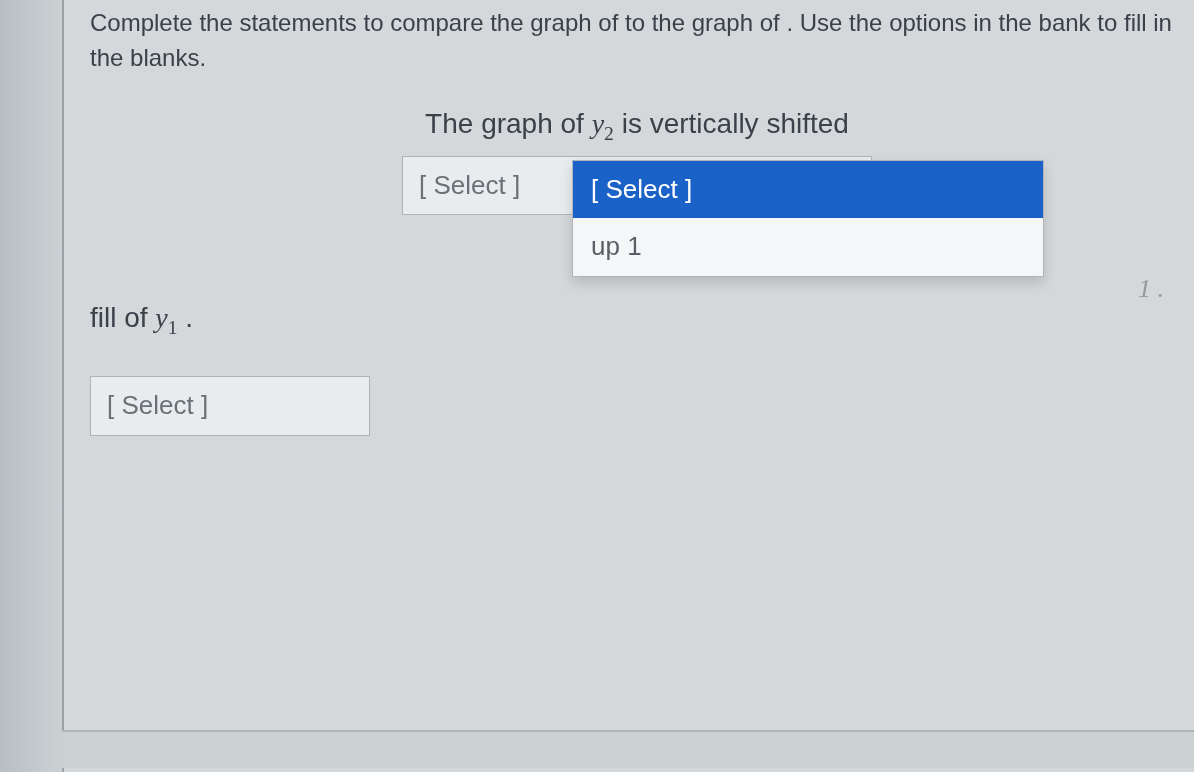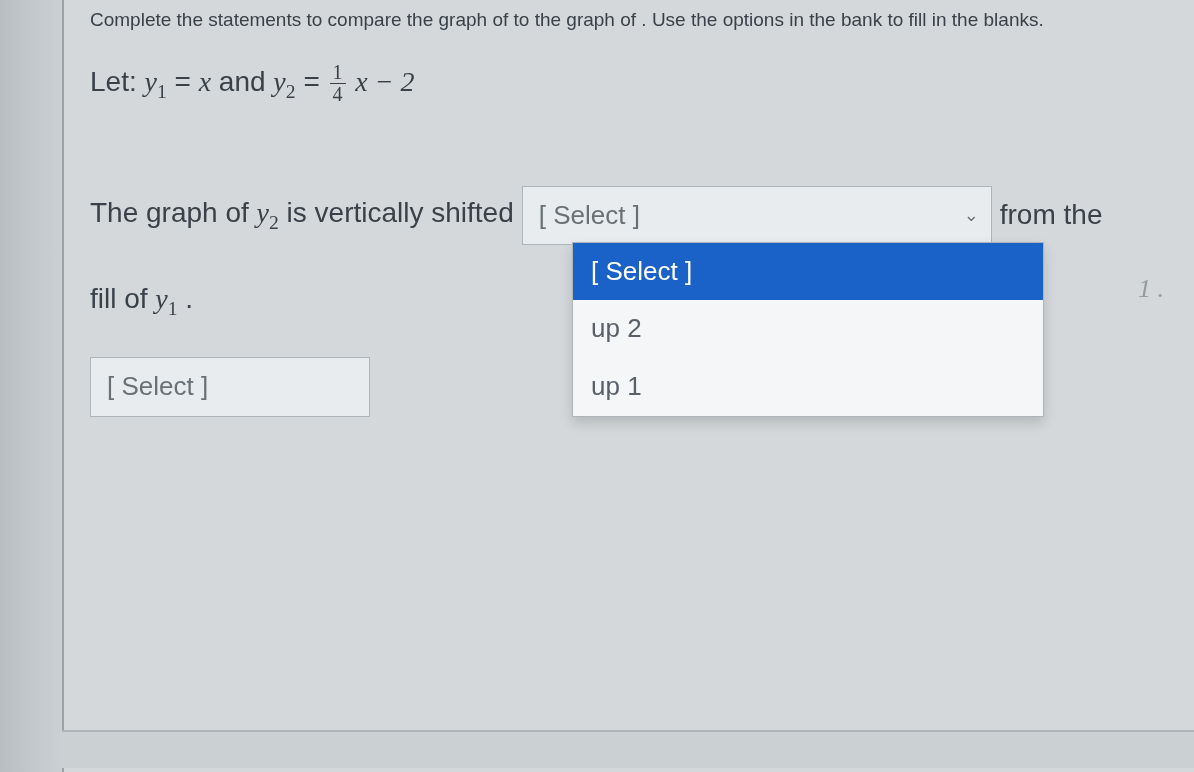--- a/index.html
+++ b/index.html
@@ -32,21 +32,21 @@
     position: absolute;
     left: 90px;
     right: 10px;
     top: 6px;
     bottom: 50px;
     font-size: 28px;
     line-height: 1.45;
     color: #3a4149;
   }
   .intro {
-    font-size: 19px;
+    font-size: 24px;
     color: #3a4149;
     margin-bottom: 28px;
   }
   .let-line {
     font-size: 28px;
     color: #3a4149;
     margin-bottom: 80px;
   }
   .math-i { font-style: italic; font-family: "Times New Roman", serif; }
   .sub { font-size: 0.7em; vertical-align: sub; font-family: "Times New Roman", serif; }
@@ -148,38 +148,24 @@
 </head>
 <body>
 
 <div class="frame">
   <div class="left-edge"></div>
 
   <div class="content">
 
     <div class="intro">Complete the statements to compare the graph of to the graph of .  Use the options in the bank to fill in the blanks.</div>
 
-    <div class="let-line">
-      <span>Let:  </span>
-      <span class="math-i">y</span><span class="sub">1</span>
-      <span> = </span>
-      <span class="math-i">x</span>
-      <span>  and  </span>
-      <span class="math-i">y</span><span class="sub">2</span>
-      <span> = </span>
-      <span class="frac">
-        <span class="num">1</span>
-        <span class="den">4</span>
-      </span>
-      <span class="math-i">x − 2</span>
-    </div>
 
     <div class="statements">
 
-      <div class="row" style="position:relative;">
+      <div class="row" style="position:relative;flex-direction:column;">
         <span class="text-part">
           <span>The graph of </span><span class="math-i">y</span><span class="sub">2</span><span> is vertically shifted</span>
         </span>
 
         <span class="select-box wide">
           <span>[ Select ]</span>
           <span class="chev">⌄</span>
         </span>
 
         <span class="text-part">from the</span>
@@ -192,21 +178,20 @@
       </div>
 
       <div class="row">
         <span class="select-box narrow">
           <span>[ Select ]</span>
         </span>
       </div>
 
       <div class="dropdown-panel">
         <div class="opt highlight">[ Select ]</div>
-        <div class="opt">up 2</div>
         <div class="opt">up 1</div>
       </div>
 
     </div>
 
     <div class="behind-text">1 .</div>
 
   </div>
 
   <div class="bottom-bar"></div>

